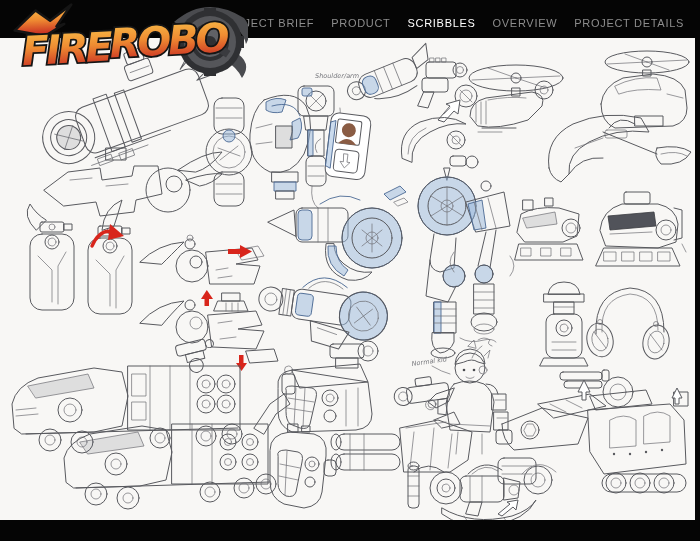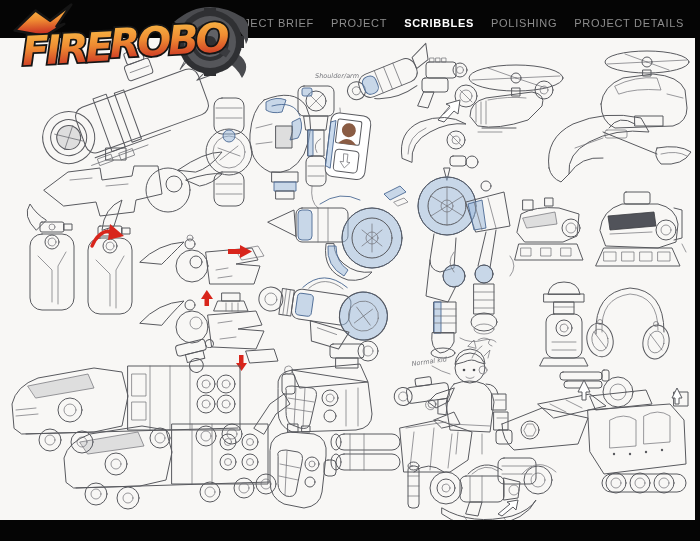--- a/index.html
+++ b/index.html
@@ -1,21 +1,21 @@
 <!DOCTYPE html>
 <html><head>
 <meta charset="utf-8">
 <style>
   html,body{margin:0;padding:0}
   body{width:700px;height:541px;position:relative;overflow:hidden;
        background:#f8f7f5;font-family:"Liberation Sans",sans-serif}
   .header{position:absolute;top:0;left:0;right:0;height:38px;background:#050505;z-index:3}
   .nav{position:absolute;top:17px;right:16px;display:flex;gap:17px;align-items:center}
   .nav-item{font-size:11px;letter-spacing:.7px;color:#8d8d8d;cursor:pointer;white-space:nowrap}
-  .nav-item.active{color:#ffffff;font-weight:bold}
+  .nav-item.active{color:#ffffff;font-weight:normal}
   .collage{position:absolute;top:0;left:0;z-index:2}
   .logo{position:absolute;top:2px;left:6px;width:242px;height:78px;z-index:6}
   .footer{position:absolute;left:0;right:0;bottom:0;height:21px;background:#050505;z-index:5}
   .edge-strip{position:absolute;top:0;right:0;bottom:0;width:5px;background:#050505;z-index:5}
   
   .p{fill:none;stroke:#595a5f;stroke-width:1;stroke-linejoin:round;stroke-linecap:round}
   .p2{fill:none;stroke:#6e6f74;stroke-width:.7;stroke-linejoin:round;stroke-linecap:round}
   .bf{fill:rgba(151,183,219,.5);stroke:#4c6a94;stroke-width:.9;stroke-linejoin:round}
   .bl{fill:none;stroke:#4c6a94;stroke-width:.9;stroke-linecap:round}
   .sh{fill:rgba(90,95,105,.16);stroke:none}
@@ -24,23 +24,23 @@
   .redl{fill:none;stroke:#d8251b;stroke-width:3.4;stroke-linecap:round}
   .ol{fill:#ffffff;stroke:#595a5f;stroke-width:1;stroke-linejoin:round}
   .hand{font-family:"DejaVu Sans",sans-serif;font-style:italic;font-size:6.5px;fill:#76777c}
 </style>
 </head>
 <body>
 
 <div class="header">
   <div class="nav">
     <span class="nav-item">PROJECT BRIEF</span>
-    <span class="nav-item">PROJECT</span>
+    <span class="nav-item">PRODUCT</span>
     <span class="nav-item active">SCRIBBLES</span>
-    <span class="nav-item">POLISHING</span>
+    <span class="nav-item">OVERVIEW</span>
     <span class="nav-item">PROJECT DETAILS</span>
   </div>
 </div>
 
 <svg class="collage" width="700" height="541" viewBox="0 0 700 541">
 
   <g transform="translate(95,128) rotate(-20)">
     <rect class="p" x="-15" y="-24" width="130" height="48" rx="10"></rect>
     <circle class="p" cx="-28" cy="0" r="26"></circle>
       <circle class="p" cx="-28" cy="0" r="18"></circle>

